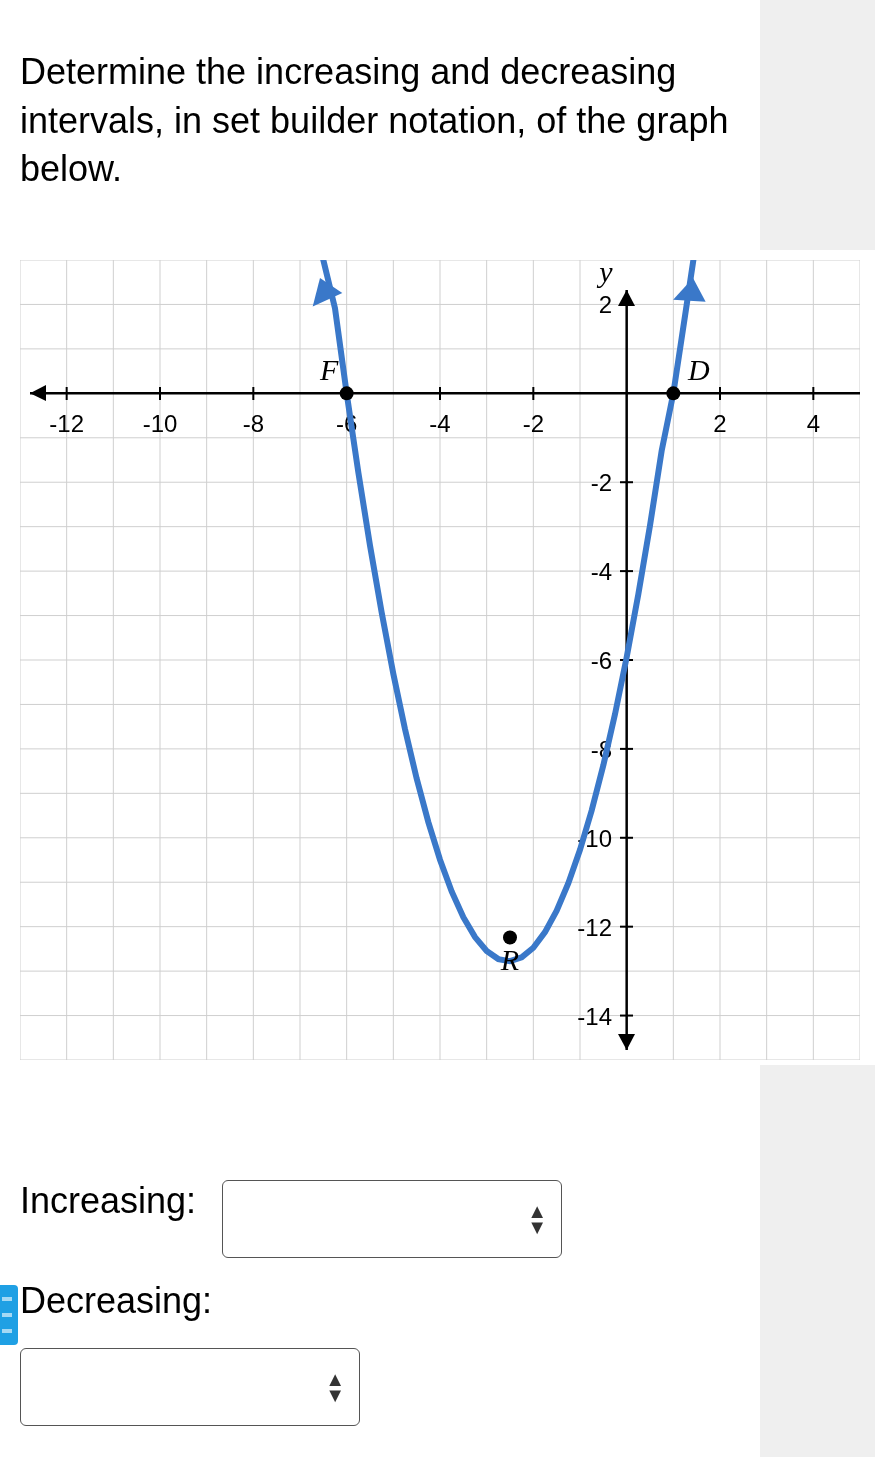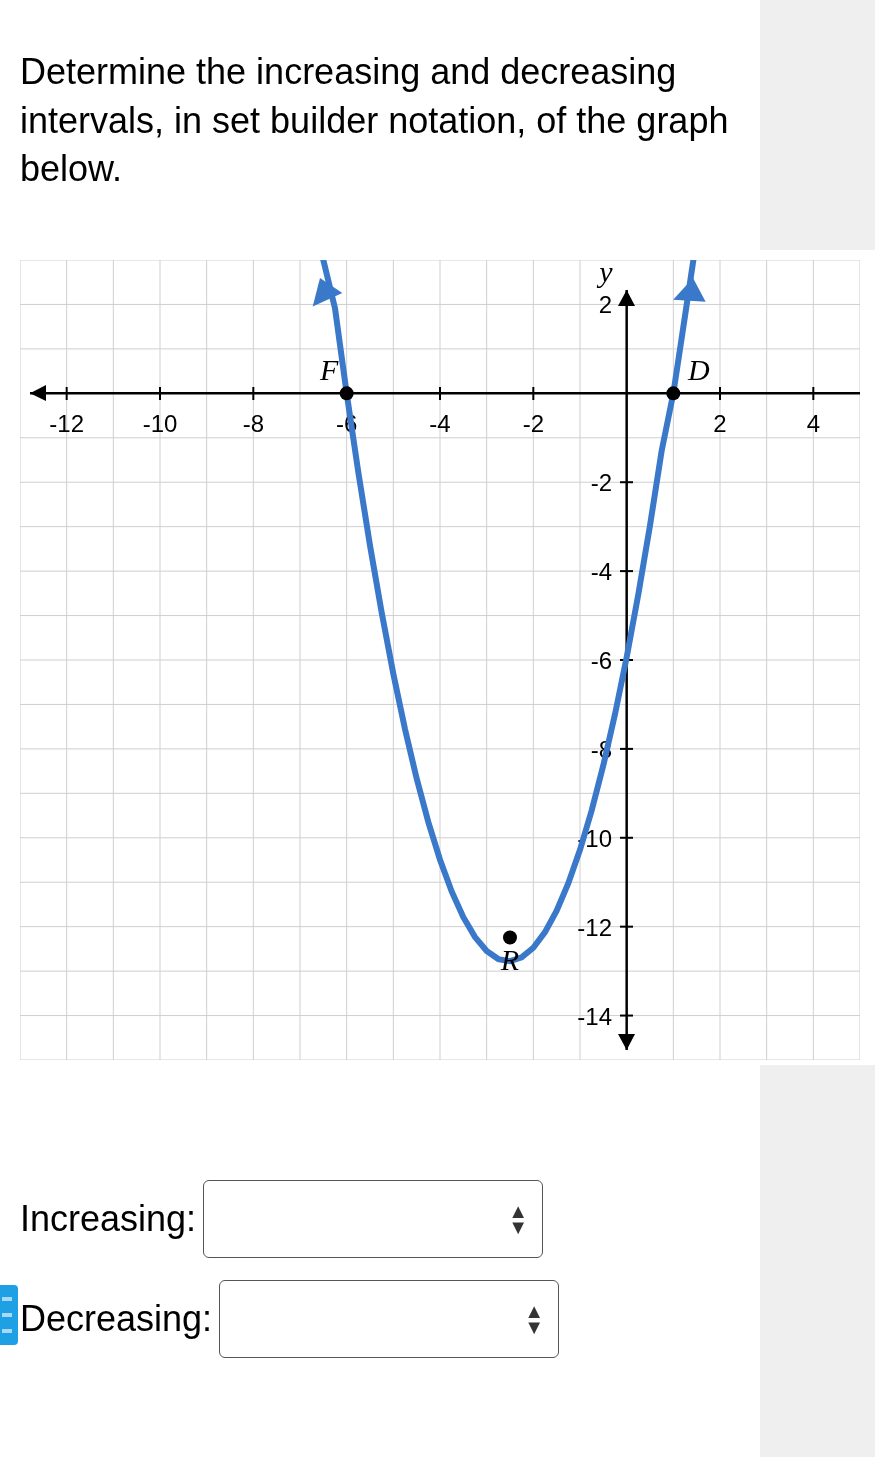--- a/index.html
+++ b/index.html
@@ -41,25 +41,24 @@
     position: absolute;
     top: 260px;
     left: 20px;
     width: 840px;
     height: 800px;
   }
   .answer-row {
     position: absolute;
     left: 20px;
     display: flex;
-    align-items: center;
-    gap: 7px;
+    gap: 26px;
   }
   .row-incr { top: 1180px; }
-  .row-decr { top: 1280px; }
+  .row-decr { top: 1280px; flex-direction: column; }
   .label {
     font-size: 36px;
   }
   .select-like {
     height: 78px;
     border: 1px solid #555;
     border-radius: 6px;
     background: #fff;
     display: flex;
     align-items: center;

